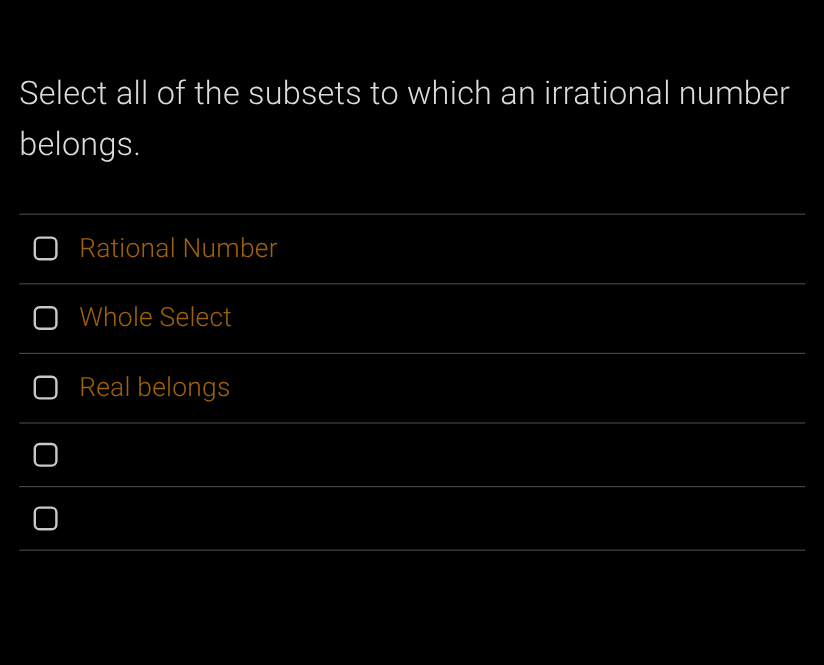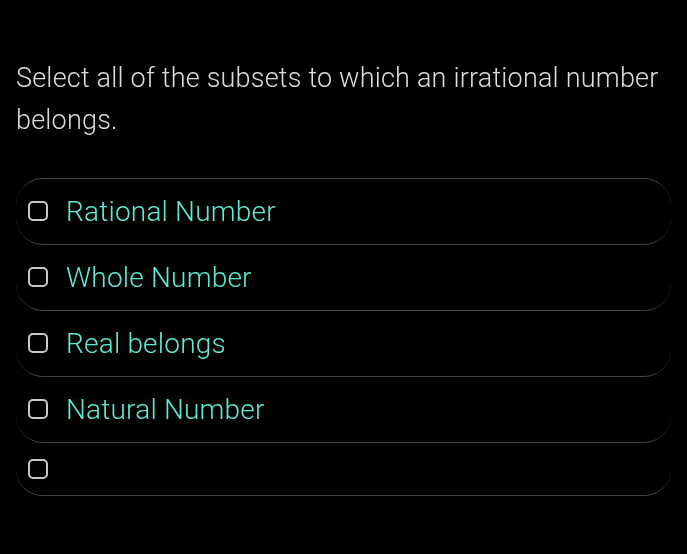--- a/index.html
+++ b/index.html
@@ -1,19 +1,18 @@
 <!DOCTYPE html>
 <html><head>
 <meta charset="utf-8">
 <style>
   * {
     margin: 0;
     padding: 0;
     box-sizing: border-box;
-    border-radius: 27px;
   }
   body {
     background: #000;
     width: 687px;
     height: 554px;
     font-family: -apple-system, BlinkMacSystemFont, "Segoe UI", Roboto, sans-serif;
     color: #d8d8d8;
     padding: 0;
     overflow: hidden;
   }
@@ -41,51 +40,50 @@
   .checkbox {
     width: 20px;
     height: 20px;
     border: 2px solid #c8c8c8;
     border-radius: 5px;
     flex-shrink: 0;
     margin-right: 18px;
     background: transparent;
   }
   .option-label {
-    font-size: 28px;
+    font-size: 22px;
     font-weight: 300;
-    color: #5eead4;
+    color: #a16207;
     letter-spacing: 0.2px;
   }
 </style>
 </head>
 <body>
 
 <div class="container">
   <div class="question">Select all of the subsets to which an irrational number belongs.</div>
   <div class="options">
 
     <div class="option-row">
       <div class="checkbox"></div>
       <div class="option-label">Rational Number</div>
     </div>
 
     <div class="option-row">
       <div class="checkbox"></div>
-      <div class="option-label">Whole Number</div>
+      <div class="option-label">Whole Select</div>
     </div>
 
     <div class="option-row">
       <div class="checkbox"></div>
       <div class="option-label">Real belongs</div>
     </div>
 
     <div class="option-row">
       <div class="checkbox"></div>
-      <div class="option-label">Natural Number</div>
     </div>
 
     <div class="option-row">
       <div class="checkbox"></div>
     </div>
 
   </div>
 </div>
 
 </body></html>

